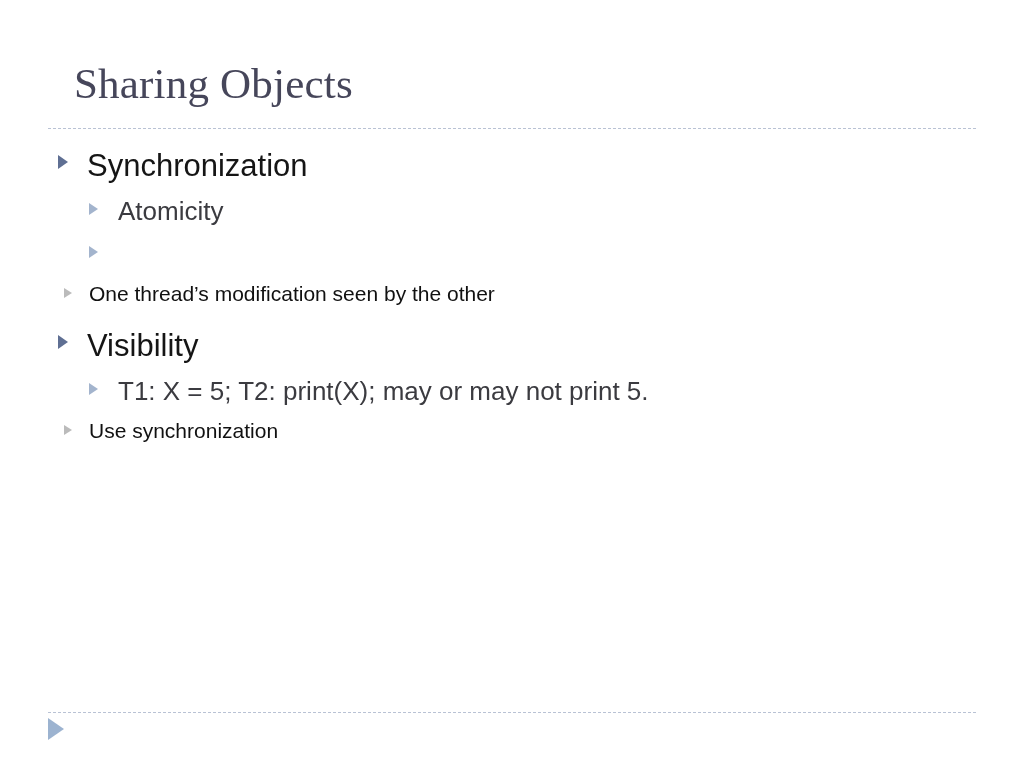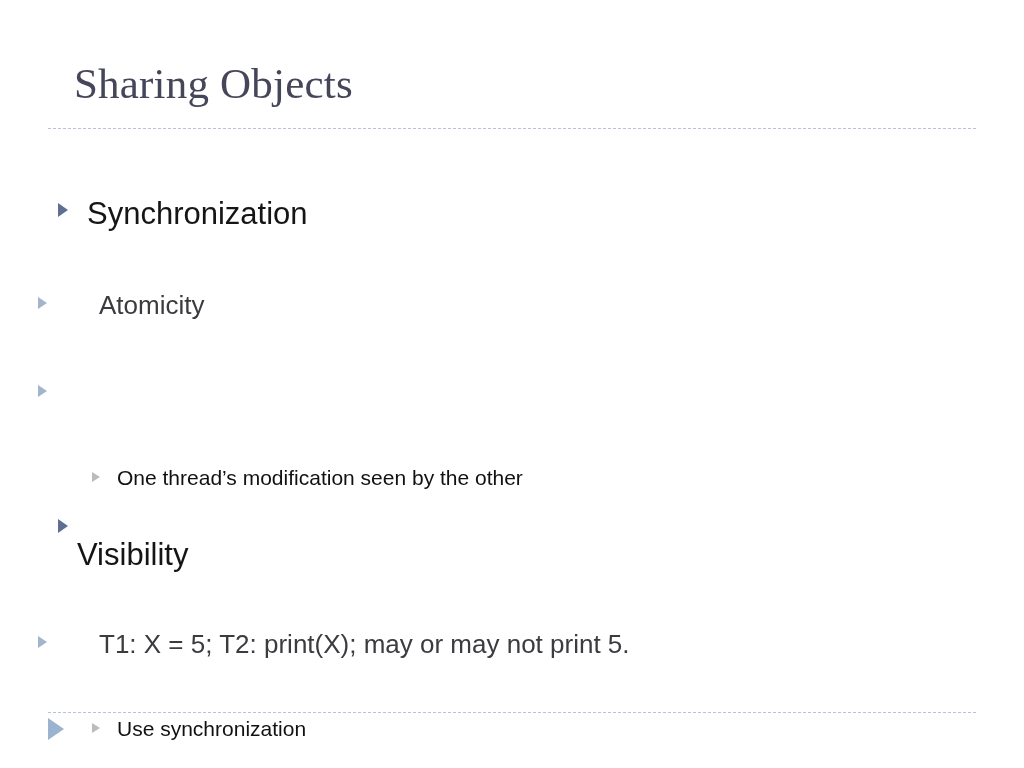--- a/index.html
+++ b/index.html
@@ -53,21 +53,20 @@
   .body-list {
     position: absolute;
     left: 0;
     top: 144px;
     width: 1024px;
   }
   .li {
     position: relative;
     display: flex;
     align-items: flex-start;
-    margin-top: 48px;
   }
 
   
   .lvl1 {
     padding-left: 58px;
     min-height: 46px;
     margin-bottom: 2px;
   }
   .lvl1 .tri {
     margin-top: 11px;
@@ -76,40 +75,39 @@
   }
   .lvl1 .txt {
     font-size: 31px;
     line-height: 44px;
     color: #151515;
     margin-left: 19px;
   }
 
   
   .lvl2 {
-    padding-left: 38px;
+    padding-left: 89px;
     min-height: 40px;
     margin-bottom: 3px;
-    gap: 32px;
   }
   .lvl2 .tri {
     margin-top: 11px;
     border-width: 6px 0 6px 9px;
     border-left-color: #a3b4cd;
   }
   .lvl2 .txt {
     font-size: 26px;
     line-height: 38px;
     color: #3b3b40;
     margin-left: 20px;
   }
 
   
   .lvl3 {
-    padding-left: 92px;
+    padding-left: 64px;
     min-height: 34px;
     margin-bottom: 2px;
   }
   .lvl3 .tri {
     margin-top: 10px;
     border-width: 5px 0 5px 8px;
     border-left-color: #bbbbbb;
   }
   .lvl3 .txt {
     font-size: 21px;
@@ -125,21 +123,21 @@
     border-top-color: transparent;
     border-bottom-color: transparent;
     border-right-color: transparent;
     flex: 0 0 auto;
   }
   .txt {
     white-space: nowrap;
   }
 
   
-  .gap-before { margin-top: 12px; flex-direction: column; }
+  .gap-before { margin-top: 12px; }
 
   
   .footer-marker {
     position: absolute;
     left: 48px;
     top: 718px;
     width: 0;
     height: 0;
     border-style: solid;
     border-width: 11px 0 11px 16px;

